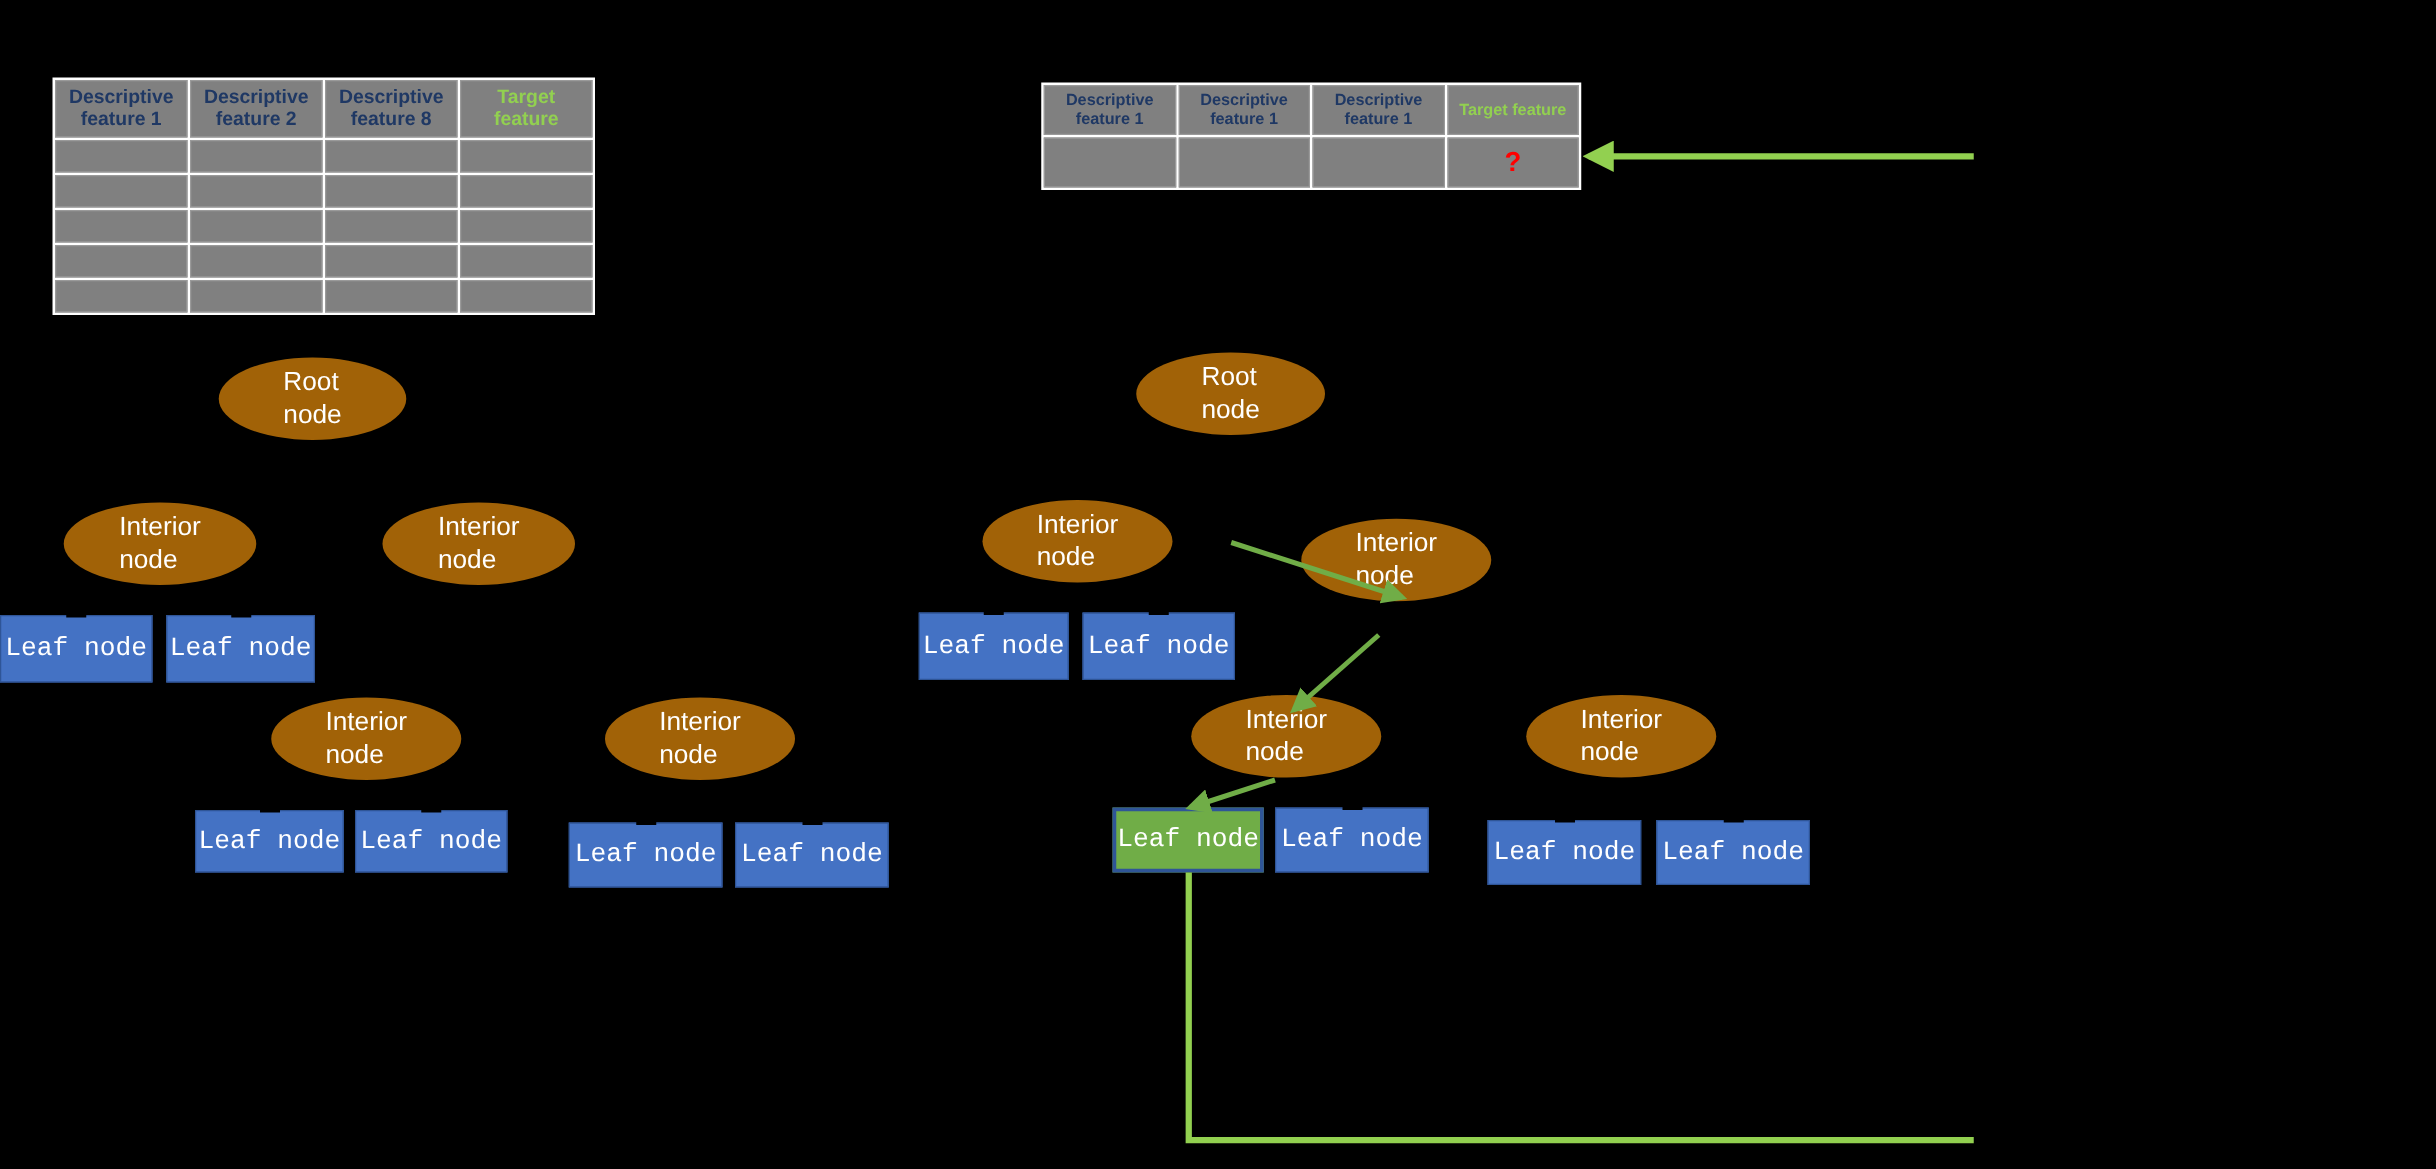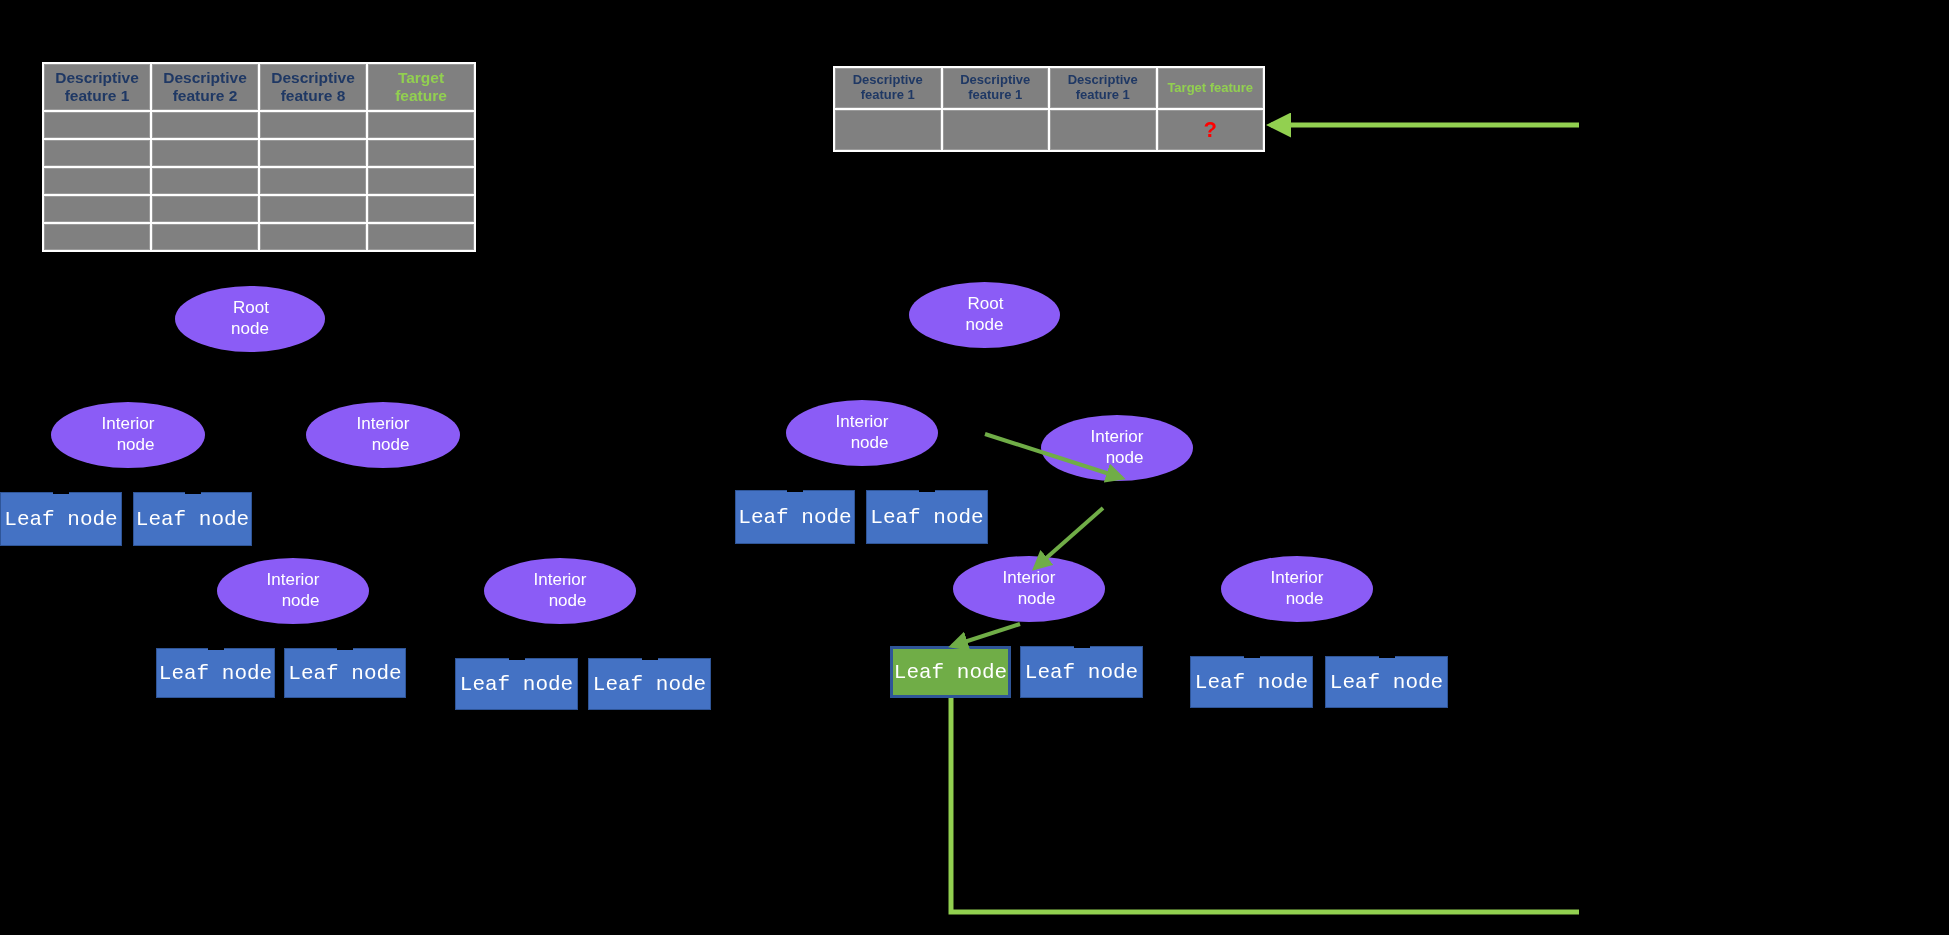--- a/index.html
+++ b/index.html
@@ -51,28 +51,28 @@
 
   
   #table-right { left: 833px; top: 66px; width: 432px; }
   #table-right td { height: 38px; }
   #table-right td.hdr { height: 38px; font-size: 13px; }
   #table-right td.qcell { font-size: 22px; }
 
   
   .ellipse-node {
     position: absolute;
-    background: #8b5cf6;
+    background: #a16207;
     border-radius: 50%;
     display: flex;
     align-items: center;
     justify-content: center;
-    text-align: right;
+    text-align: left;
     color: #ffffff;
-    font-size: 17px;
+    font-size: 21px;
     line-height: 1.22;
     box-sizing: border-box;
   }
   .leaf-node {
     position: absolute;
     background: #4472c4;
     border: 1px solid #2f5597;
     display: flex;
     align-items: center;
     justify-content: center;

